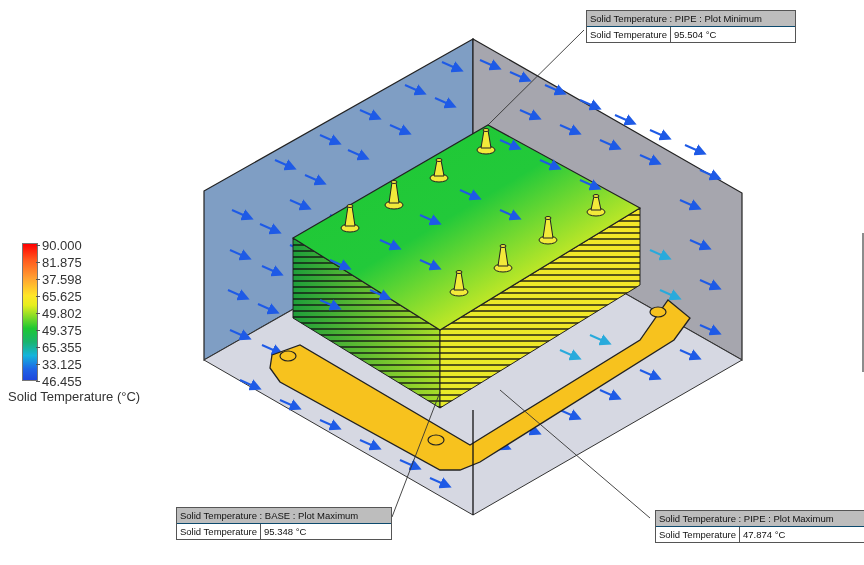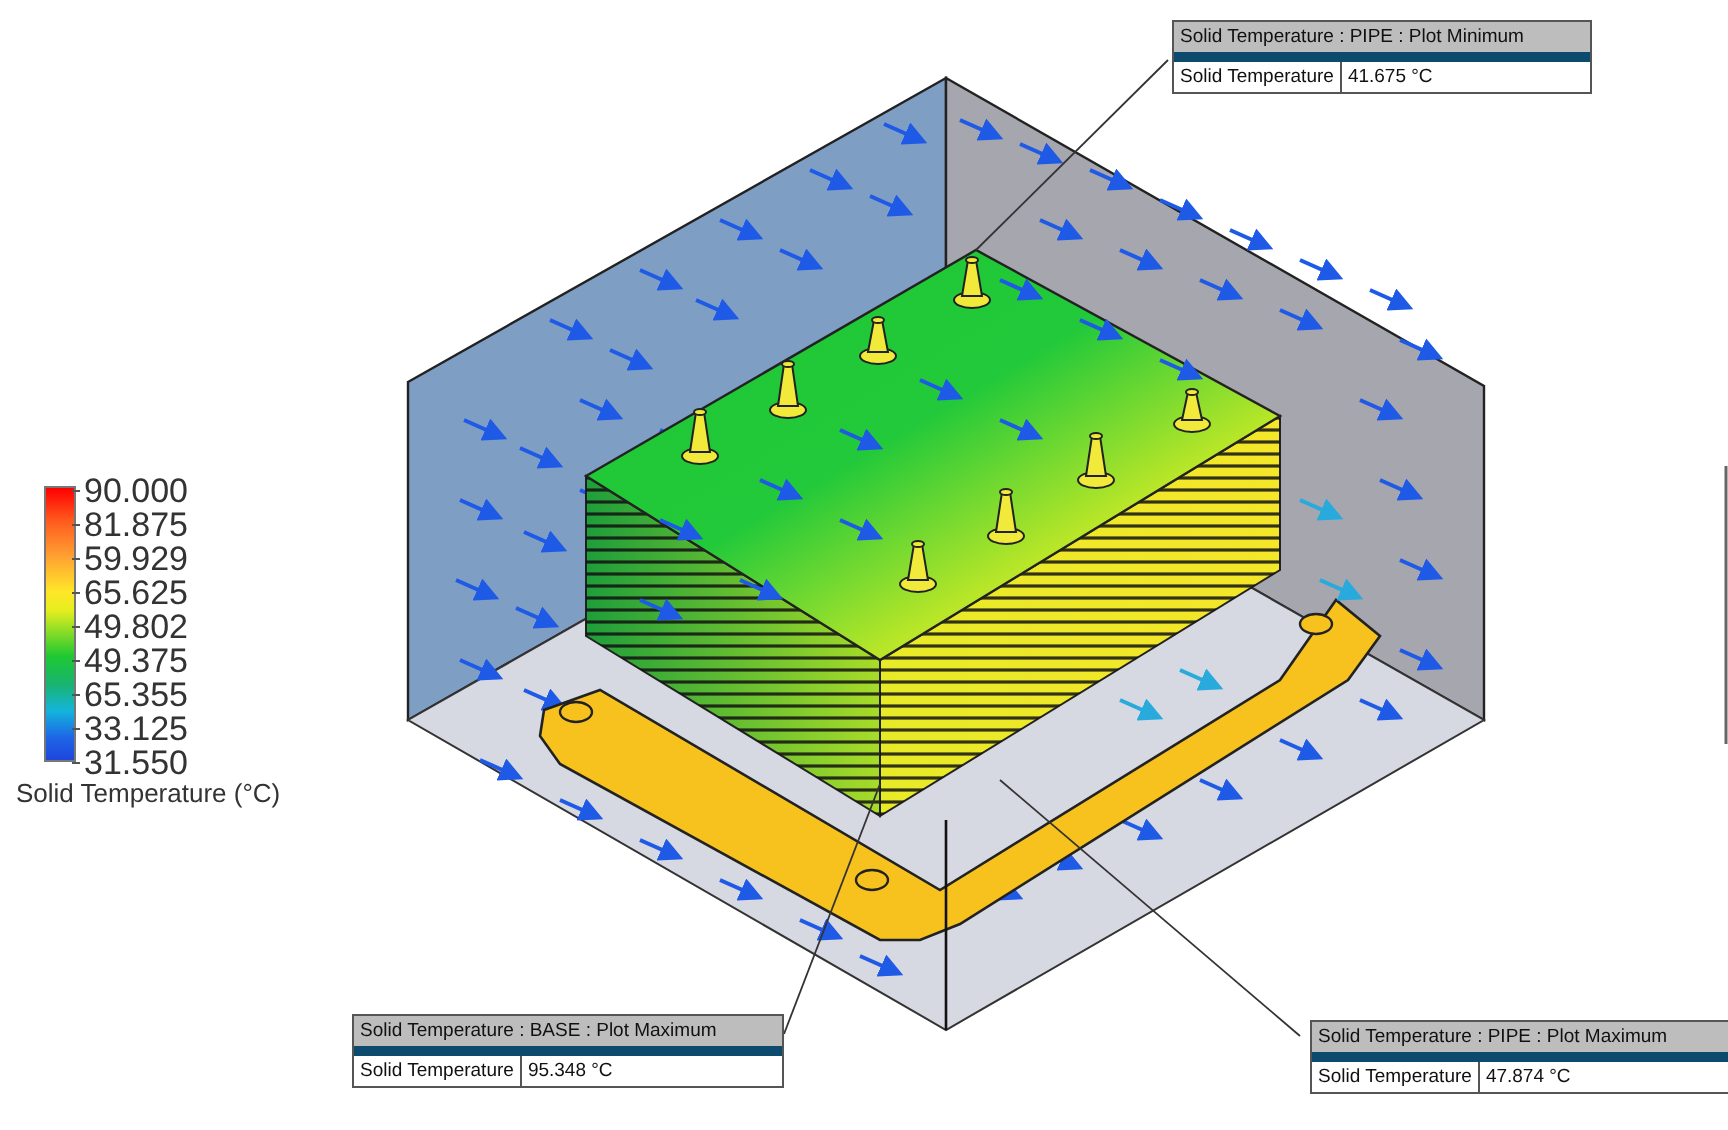--- a/index.html
+++ b/index.html
@@ -4,26 +4,26 @@
 <style>
   html, body { margin: 0; padding: 0; background: #ffffff; }
   body { width: 864px; height: 565px; position: relative; overflow: hidden;
          font-family: "Liberation Sans", sans-serif; }
   #scene { position: absolute; left: 0; top: 0; width: 864px; height: 565px; }
   .legend { position: absolute; left: 8px; top: 243px; width: 190px; height: 160px; }
   .legend-bar { position: absolute; left: 14px; top: 0; width: 14px; height: 136px;
                 border: 1px solid #777;
                 background: linear-gradient(to bottom, #ff0000 0%, #ff5a1e 12%, #ffa032 25%, #ffe628 38%, #e6ee1e 45%, #1ec832 62%, #19b46e 72%, #14b4dc 82%, #1e64e6 92%, #1e46dc 100%); }
   .legend-ticks { position: absolute; left: 30px; top: -6px; }
-  .legend-tick { height: 17px; font-size: 17px; color: #333; line-height: 17px; position: relative; padding-left: 4px; }
+  .legend-tick { height: 17px; font-size: 13px; color: #333; line-height: 17px; position: relative; padding-left: 4px; }
   .legend-tick::before { content: ""; position: absolute; left: -2px; top: 8px; width: 4px; height: 1px; background: #555; }
   .legend-title { position: absolute; left: 0; top: 146px; font-size: 13px; color: #333; white-space: nowrap; text-align: right; }
   .probe { position: absolute; font-size: 9.5px; color: #111; background: #fff;
            border: 1px solid #555; border-collapse: collapse; }
-  .probe-head { background: #bdbdbd; padding: 2px 3px; border-bottom: 5px solid #0c4a6e; white-space: nowrap; }
+  .probe-head { background: #bdbdbd; padding: 2px 3px; border-bottom: 1px solid #0c4a6e; white-space: nowrap; }
   .probe-row { display: flex; }
   .probe-cell { padding: 2px 3px; white-space: nowrap; }
   .probe-cell.key { border-right: 1px solid #555; }
 </style>
 </head>
 <body>
 
 <svg id="scene" viewBox="0 0 864 565" xmlns="http://www.w3.org/2000/svg">
   <defs>
     <linearGradient id="topGrad" x1="0" y1="0" x2="1" y2="1">
@@ -197,36 +197,36 @@
   </g>
 
   <line x1="863" y1="233" x2="863" y2="372" stroke="#666" stroke-width="1.5"></line>
 </svg>
 
 <div class="legend">
   <div class="legend-bar"></div>
   <div class="legend-ticks">
     <div class="legend-tick">90.000</div>
     <div class="legend-tick">81.875</div>
-    <div class="legend-tick">59.929</div>
+    <div class="legend-tick">37.598</div>
     <div class="legend-tick">65.625</div>
     <div class="legend-tick">49.802</div>
     <div class="legend-tick">49.375</div>
     <div class="legend-tick">65.355</div>
     <div class="legend-tick">33.125</div>
-    <div class="legend-tick">31.550</div>
+    <div class="legend-tick">46.455</div>
   </div>
   <div class="legend-title">Solid Temperature (°C)</div>
 </div>
 
 <div class="probe" style="left:586px; top:10px; width:208px;">
   <div class="probe-head">Solid Temperature : PIPE : Plot Minimum</div>
   <div class="probe-row">
     <div class="probe-cell key">Solid Temperature</div>
-    <div class="probe-cell">41.675 °C</div>
+    <div class="probe-cell">95.504 °C</div>
   </div>
 </div>
 
 <div class="probe" style="left:176px; top:507px; width:214px;">
   <div class="probe-head">Solid Temperature : BASE : Plot Maximum</div>
   <div class="probe-row">
     <div class="probe-cell key">Solid Temperature</div>
     <div class="probe-cell">95.348 °C</div>
   </div>
 </div>

